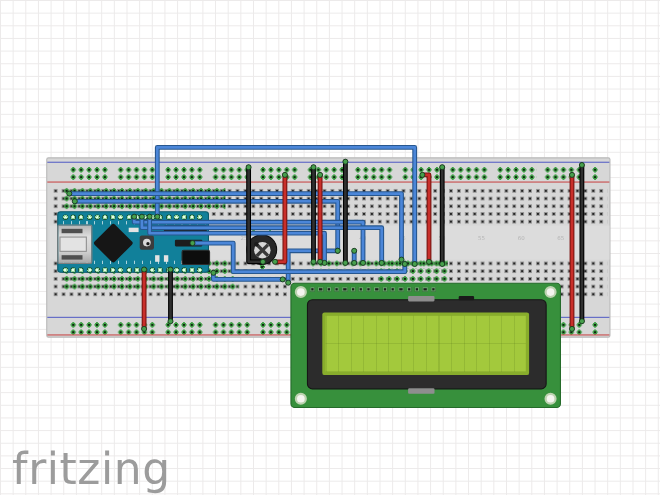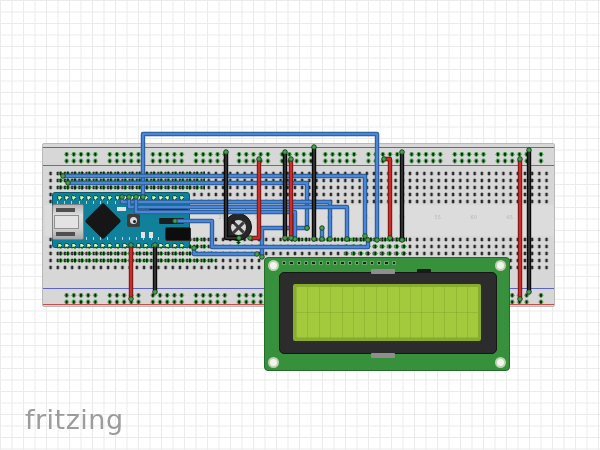--- a/index.html
+++ b/index.html
@@ -74,21 +74,21 @@
     border:1px solid #161616;border-radius:5px;box-sizing:border-box;}
   .tab{background:#8e8e8e;border-radius:1px;}
   #screen{left:28px;top:26px;width:188px;height:57px;background:#88ad2c;border-radius:2px;}
   #screen-in{left:3px;top:3px;width:182px;height:51px;background:#a3c93c;
     background-image:
       repeating-linear-gradient(90deg,rgba(55,85,10,.14) 0 1px,transparent 1px 11.4px),
       repeating-linear-gradient(0deg,rgba(55,85,10,.14) 0 1px,transparent 1px 25.4px);}
 
   
   #wire-svg{left:0;top:0;width:600px;height:450px;pointer-events:none;}
-  #logo{left:25px;top:404px;font-size:27px;font-weight:500;color:#9c9c9c;letter-spacing:.5px;}
+  #logo{left:11px;top:404px;font-size:40px;font-weight:500;color:#9c9c9c;letter-spacing:.5px;}
 </style>
 </head>
 <body>
 
 <div id="scene">
 
   <div id="bb" class="abs">
     <div class="abs bb-line blue" style="top:2.5px"></div>
     <div class="abs rail-band" style="top:6.5px"></div>
     <div class="abs rail-gaps" style="top:6.5px"></div>

